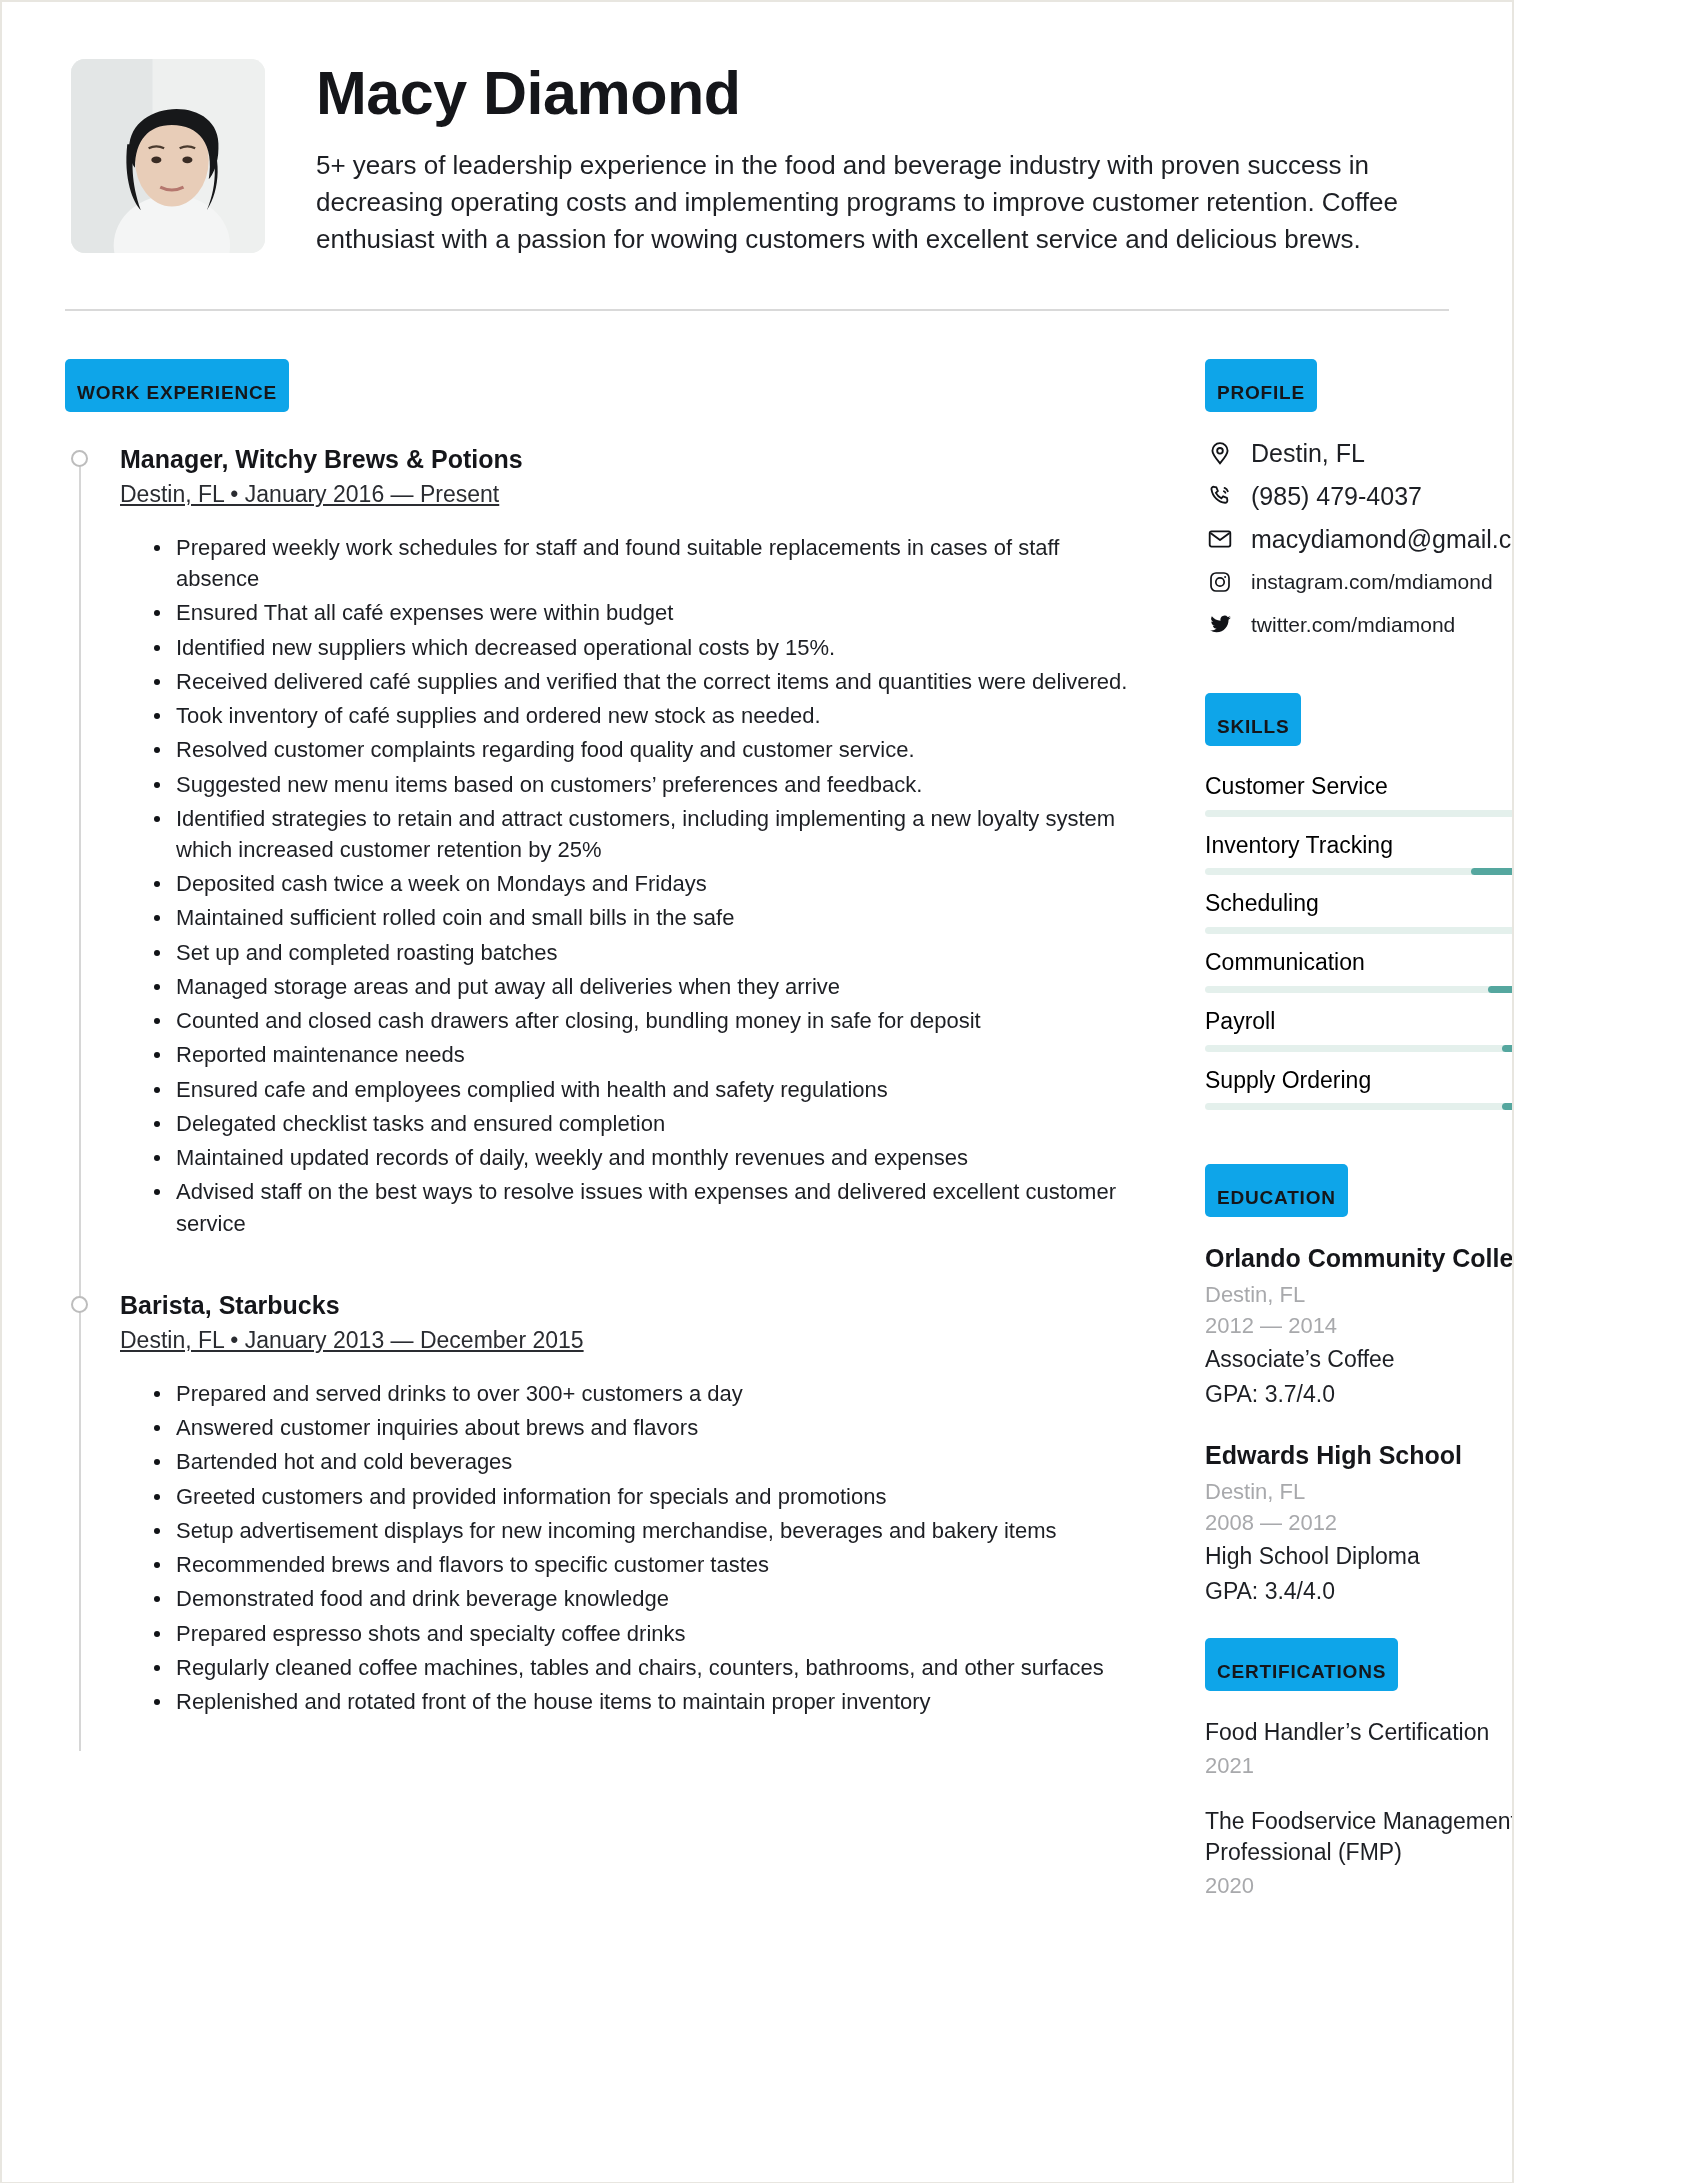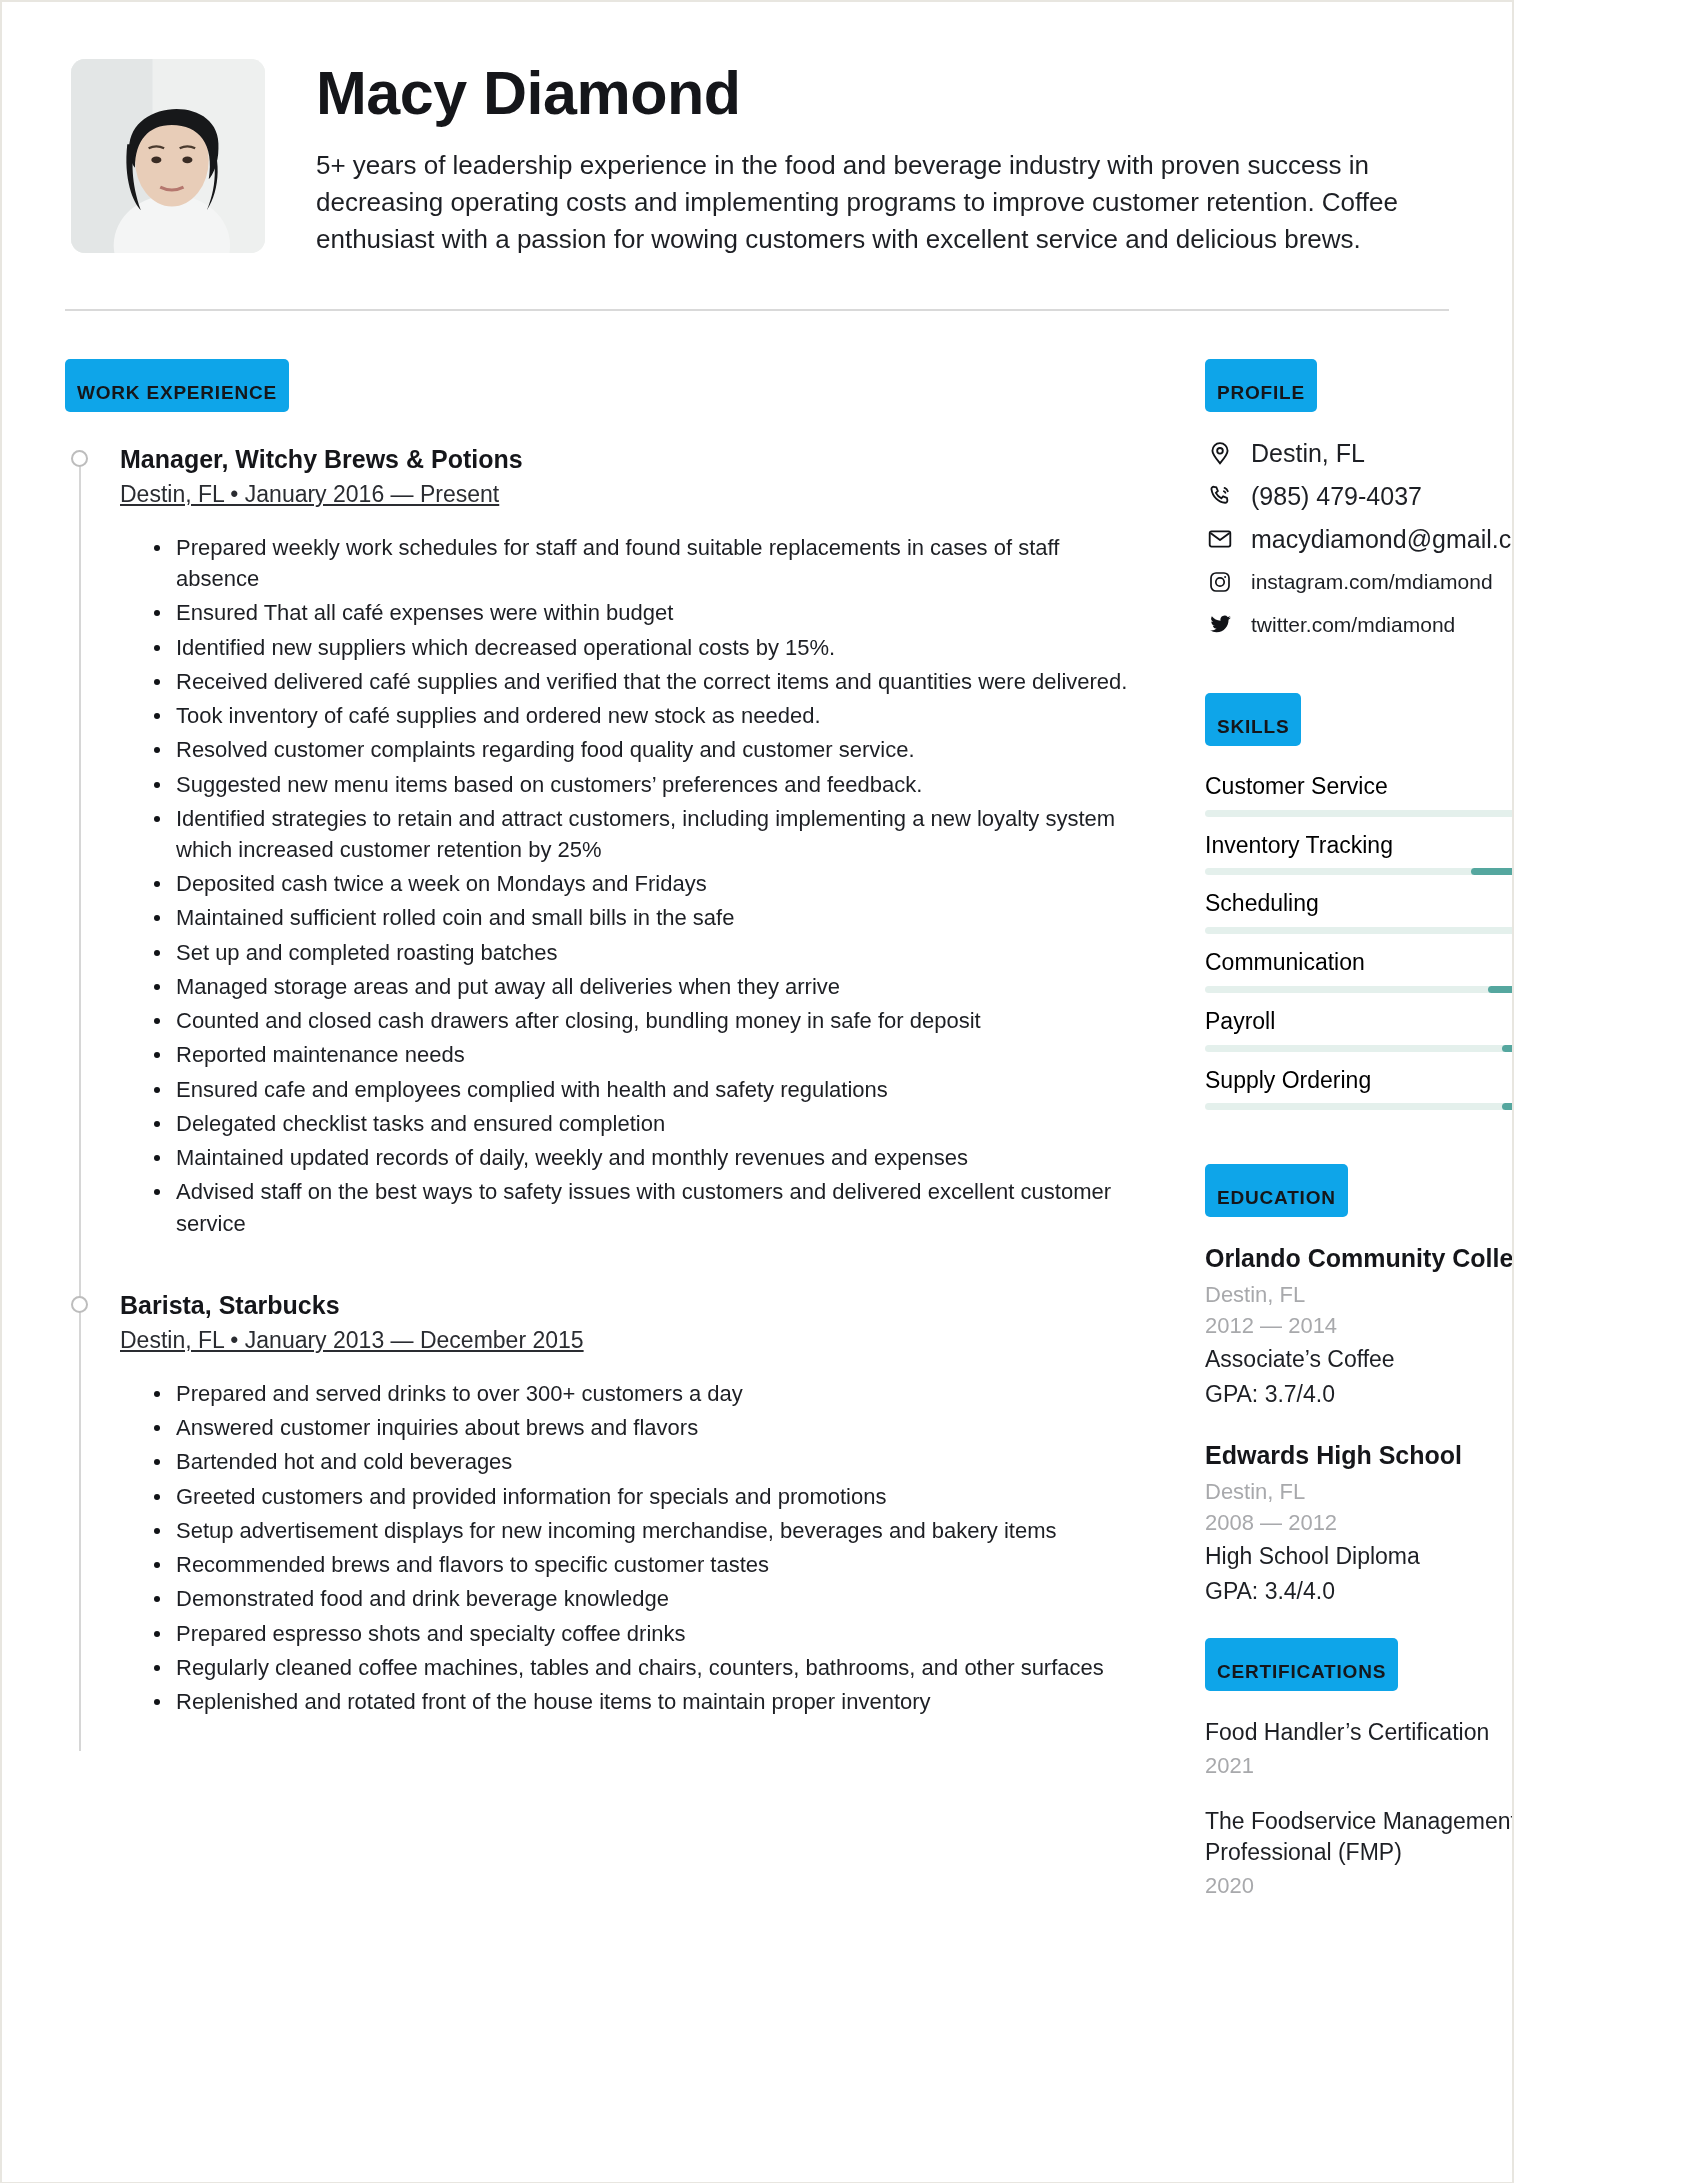--- a/index.html
+++ b/index.html
@@ -301,21 +301,21 @@
             <li>Identified strategies to retain and attract customers, including implementing a new loyalty system which increased customer retention by 25%</li>
             <li>Deposited cash twice a week on Mondays and Fridays</li>
             <li>Maintained sufficient rolled coin and small bills in the safe</li>
             <li>Set up and completed roasting batches</li>
             <li>Managed storage areas and put away all deliveries when they arrive</li>
             <li>Counted and closed cash drawers after closing, bundling money in safe for deposit</li>
             <li>Reported maintenance needs</li>
             <li>Ensured cafe and employees complied with health and safety regulations</li>
             <li>Delegated checklist tasks and ensured completion</li>
             <li>Maintained updated records of daily, weekly and monthly revenues and expenses</li>
-            <li>Advised staff on the best ways to safety issues with customers and delivered excellent customer service</li>
+            <li>Advised staff on the best ways to resolve issues with expenses and delivered excellent customer service</li>
           </ul>
         </div>
 
         <div class="job">
           <div class="job-dot"></div>
           <div class="job-title">Barista, Starbucks</div>
           <div class="job-meta">Destin, FL • January 2013 — December 2015</div>
           <ul class="job-bullets">
             <li>Prepared and served drinks to over 300+ customers a day</li>
             <li>Answered customer inquiries about brews and flavors</li>

